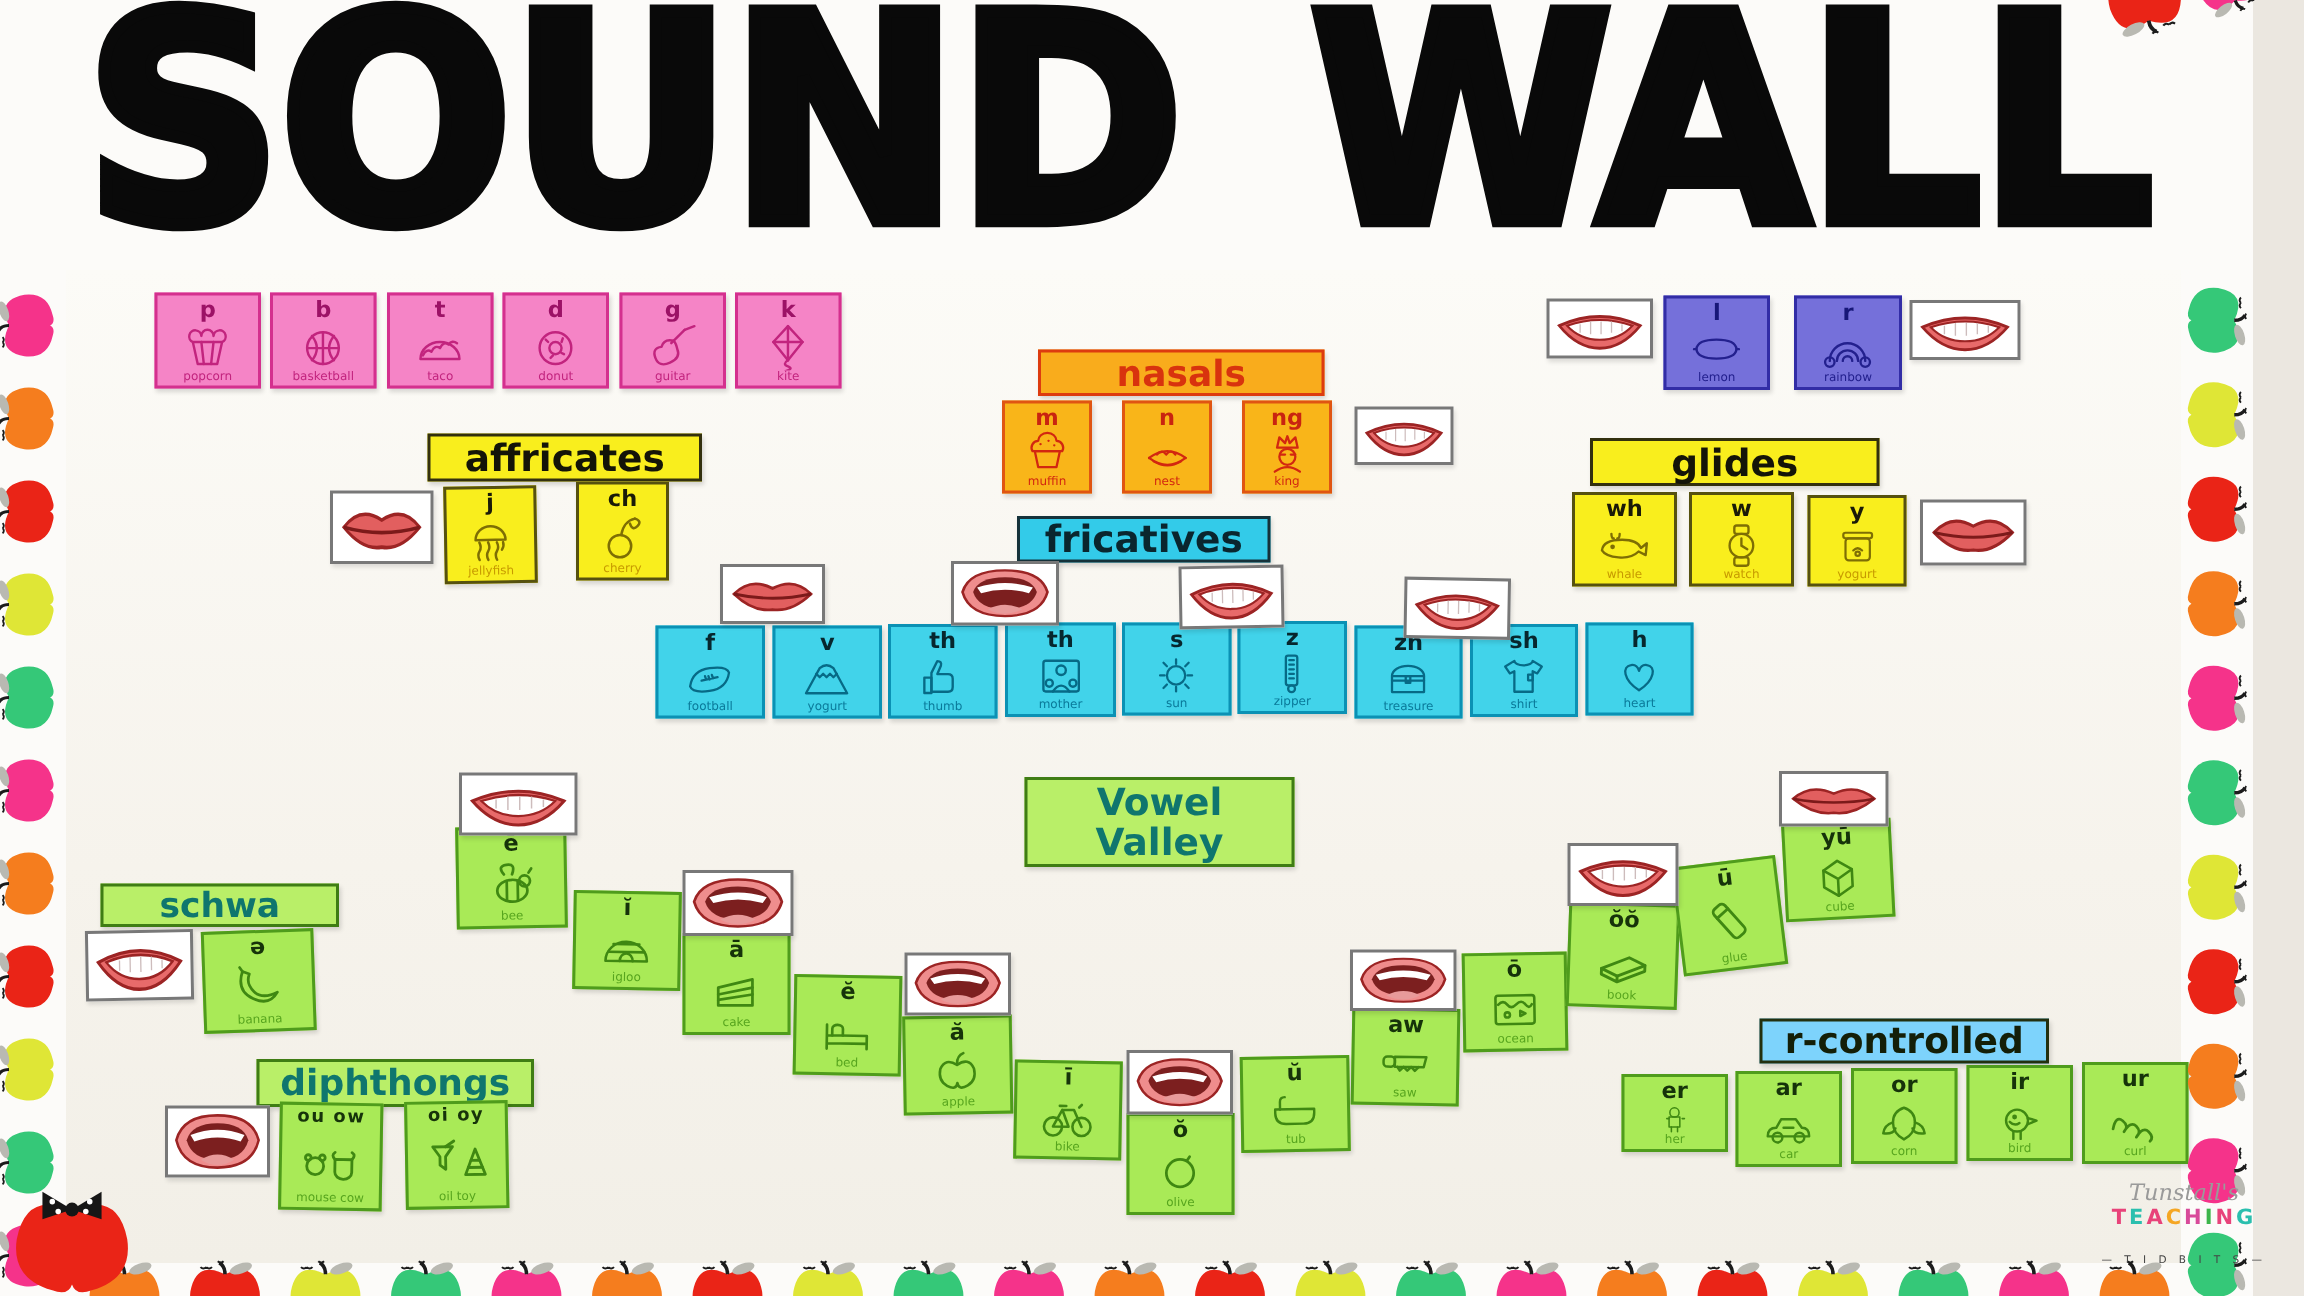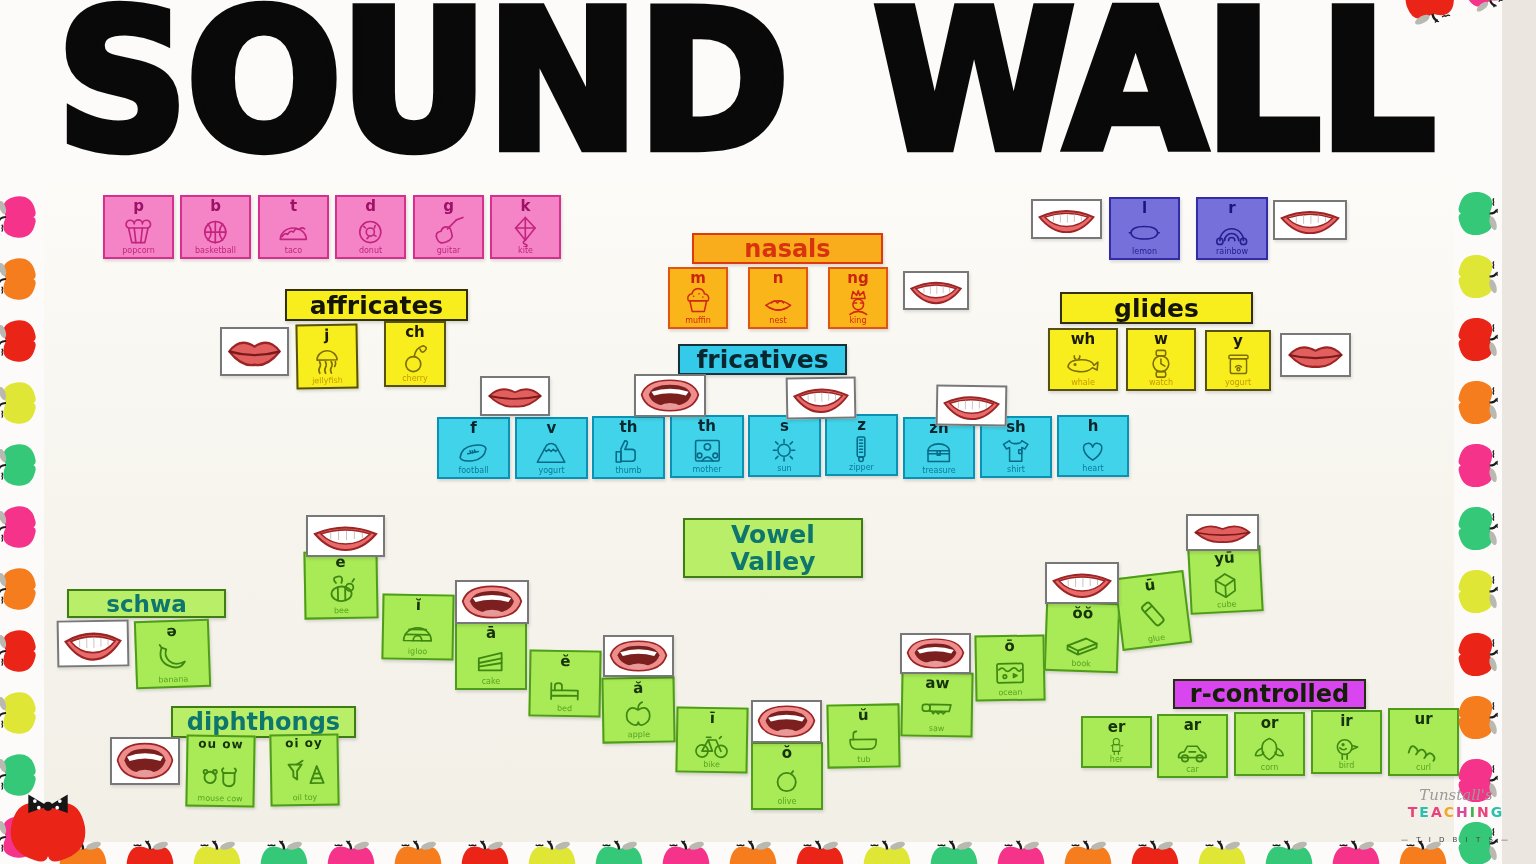--- a/index.html
+++ b/index.html
@@ -12,21 +12,21 @@
          font-size:183px;line-height:.92;font-weight:900;color:#090909;
          -webkit-text-stroke:8px #090909;letter-spacing:-2px;word-spacing:24px;
          transform:scaleY(1.05);transform-origin:top;white-space:nowrap;}
   .lab{position:absolute;display:flex;align-items:center;justify-content:center;
        font-weight:700;border:2px solid;box-sizing:border-box;
        box-shadow:1px 2px 3px rgba(0,0,0,.15);}
   .lab-orange{background:#f9ac1c;border-color:#dd3b0f;color:#d8330e;}
   .lab-yellow{background:#f9ee1d;border-color:#33300e;color:#141408;}
   .lab-blue{background:#33cbe9;border-color:#15323a;color:#0a262e;}
   .lab-green{background:#b9ef68;border-color:#3f7d14;color:#0f766e;}
-  .lab-green2{background:#d946ef;border-color:#23300f;color:#141f08;}
+  .lab-green2{background:#7dd3fc;border-color:#23300f;color:#141f08;}
   .lab-vv{flex-direction:column;line-height:1.1;}
   .card{position:absolute;display:flex;flex-direction:column;align-items:center;
         justify-content:space-between;padding:1px 2px 2px;box-sizing:border-box;
         background:var(--bg);border:2px solid var(--bd);
         box-shadow:1px 2px 3px rgba(0,0,0,.14);}
   .c-letter{font-weight:700;font-size:15px;line-height:1.1;color:var(--lt);}
   .c-letter.sm{font-size:12px;letter-spacing:1px;}
   .c-icon{flex:1;width:74%;min-height:0;display:flex;align-items:center;
           justify-content:center;color:var(--ic);}
   .c-icon svg{width:100%;height:100%;}

